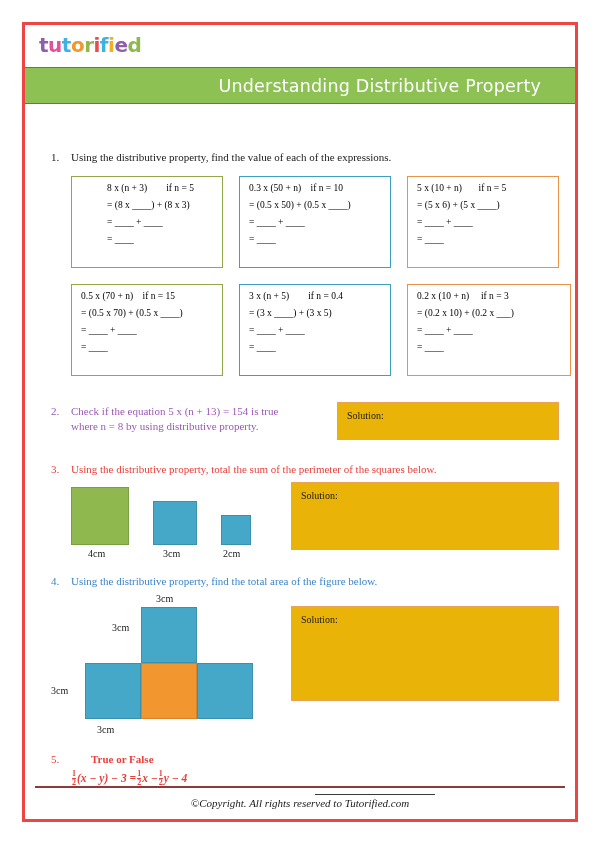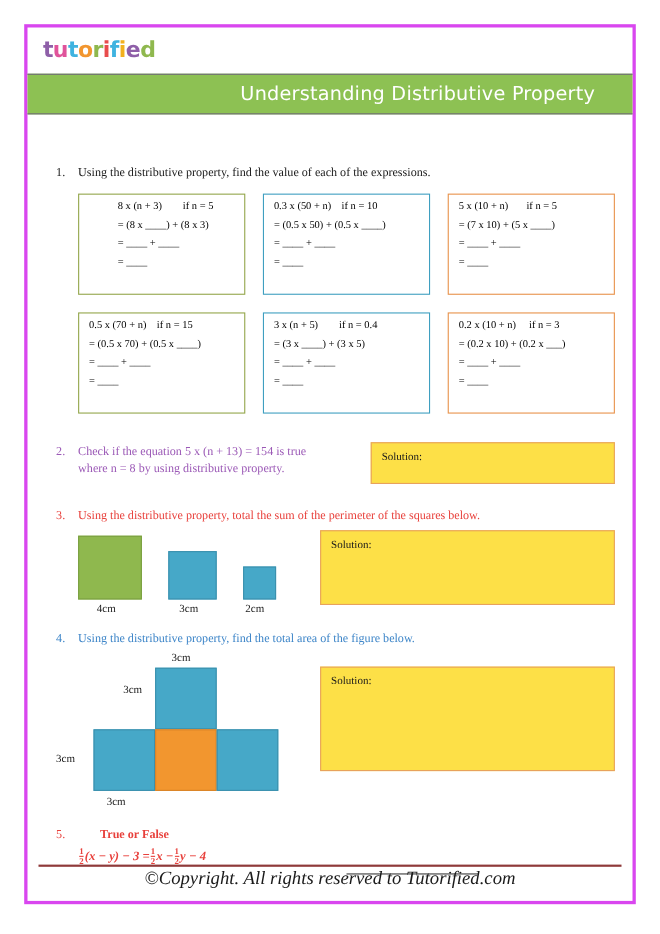--- a/index.html
+++ b/index.html
@@ -14,21 +14,21 @@
     position: relative;
     overflow: hidden;
   }
 
   .page {
     position: absolute;
     left: 22px;
     top: 22px;
     width: 556px;
     height: 800px;
-    border: 3px solid #d946ef;
+    border: 3px solid #ef4444;
     background: #ffffff;
     box-sizing: border-box;
   }
 
   
   .header {
     height: 42px;
     position: relative;
   }
   .logo {
@@ -105,21 +105,21 @@
   .exbox .row:last-child { margin-bottom: 0; }
   .b-green  { border-color: #93a64a; }
   .b-teal   { border-color: #3f9fc0; }
   .b-orange { border-color: #e8924a; }
 
   
   .solbox {
     position: absolute;
     box-sizing: border-box;
     border: 1.5px solid #e8a25c;
-    background: #fde047;
+    background: #eab308;
     font-size: 10px;
     padding: 7px 9px;
     color: #1a1a1a;
   }
 
   
   .shape {
     position: absolute;
     box-sizing: border-box;
   }
@@ -166,21 +166,21 @@
     bottom: 31px;
     border-top: 2px solid #8f3a3a;
   }
   .footer-text {
     position: absolute;
     left: 0;
     right: 0;
     bottom: 10px;
     text-align: center;
     font-style: italic;
-    font-size: 17px;
+    font-size: 11px;
     color: #1a1a1a;
   }
 </style>
 </head>
 <body>
 
 <div class="page">
 
   <div class="header">
     <div class="logo" id="logo"><span style="color: rgb(142, 95, 168);">t</span><span style="color: rgb(224, 83, 155);">u</span><span style="color: rgb(63, 179, 224);">t</span><span style="color: rgb(242, 150, 47);">o</span><span style="color: rgb(143, 184, 78);">r</span><span style="color: rgb(232, 76, 76);">i</span><span style="color: rgb(63, 179, 224);">f</span><span style="color: rgb(242, 176, 30);">i</span><span style="color: rgb(142, 95, 168);">e</span><span style="color: rgb(143, 184, 78);">d</span></div>
@@ -204,38 +204,38 @@
         <div class="row">= ____</div>
       </div>
     <div class="exbox b-teal" id="box-2" style="left: 214px; top: 72px; width: 152px; height: 92px; border-color: rgb(63, 159, 192);">
         <div class="row">0.3 x (50 + n)    if n = 10</div>
         <div class="row">= (0.5 x 50) + (0.5 x ____)</div>
         <div class="row">= ____ + ____</div>
         <div class="row">= ____</div>
       </div>
     <div class="exbox b-orange" id="box-3" style="left: 382px; top: 72px; width: 152px; height: 92px; border-color: rgb(232, 146, 74);">
         <div class="row">5 x (10 + n)       if n = 5</div>
-        <div class="row">= (7 x 10) + (5 x ____)</div>
+        <div class="row">= (5 x 6) + (5 x ____)</div>
         <div class="row">= ____ + ____</div>
         <div class="row">= ____</div>
       </div>
 
     <div class="exbox b-green" id="box-4" style="left: 46px; top: 180px; width: 152px; height: 92px; border-color: rgb(147, 166, 74);">
         <div class="row">0.5 x (70 + n)    if n = 15</div>
         <div class="row">= (0.5 x 70) + (0.5 x ____)</div>
         <div class="row">= ____ + ____</div>
         <div class="row">= ____</div>
       </div>
     <div class="exbox b-teal" id="box-5" style="left: 214px; top: 180px; width: 152px; height: 92px; border-color: rgb(63, 159, 192);">
         <div class="row">3 x (n + 5)        if n = 0.4</div>
         <div class="row">= (3 x ____) + (3 x 5)</div>
         <div class="row">= ____ + ____</div>
         <div class="row">= ____</div>
       </div>
-    <div class="exbox b-orange" id="box-6" style="left: 382px; top: 180px; width: 152px; height: 92px; border-color: rgb(232, 146, 74);">
+    <div class="exbox b-orange" id="box-6" style="left: 382px; top: 180px; width: 164px; height: 92px; border-color: rgb(232, 146, 74);">
         <div class="row">0.2 x (10 + n)     if n = 3</div>
         <div class="row">= (0.2 x 10) + (0.2 x ___)</div>
         <div class="row">= ____ + ____</div>
         <div class="row">= ____</div>
       </div>
 
     <div class="q c-purple" style="left:26px; top:300px; width:280px;">
       <div class="num">2.</div>
       <div class="txt">
         <div>Check if the equation 5 x (n + 13) = 154 is true</div>

